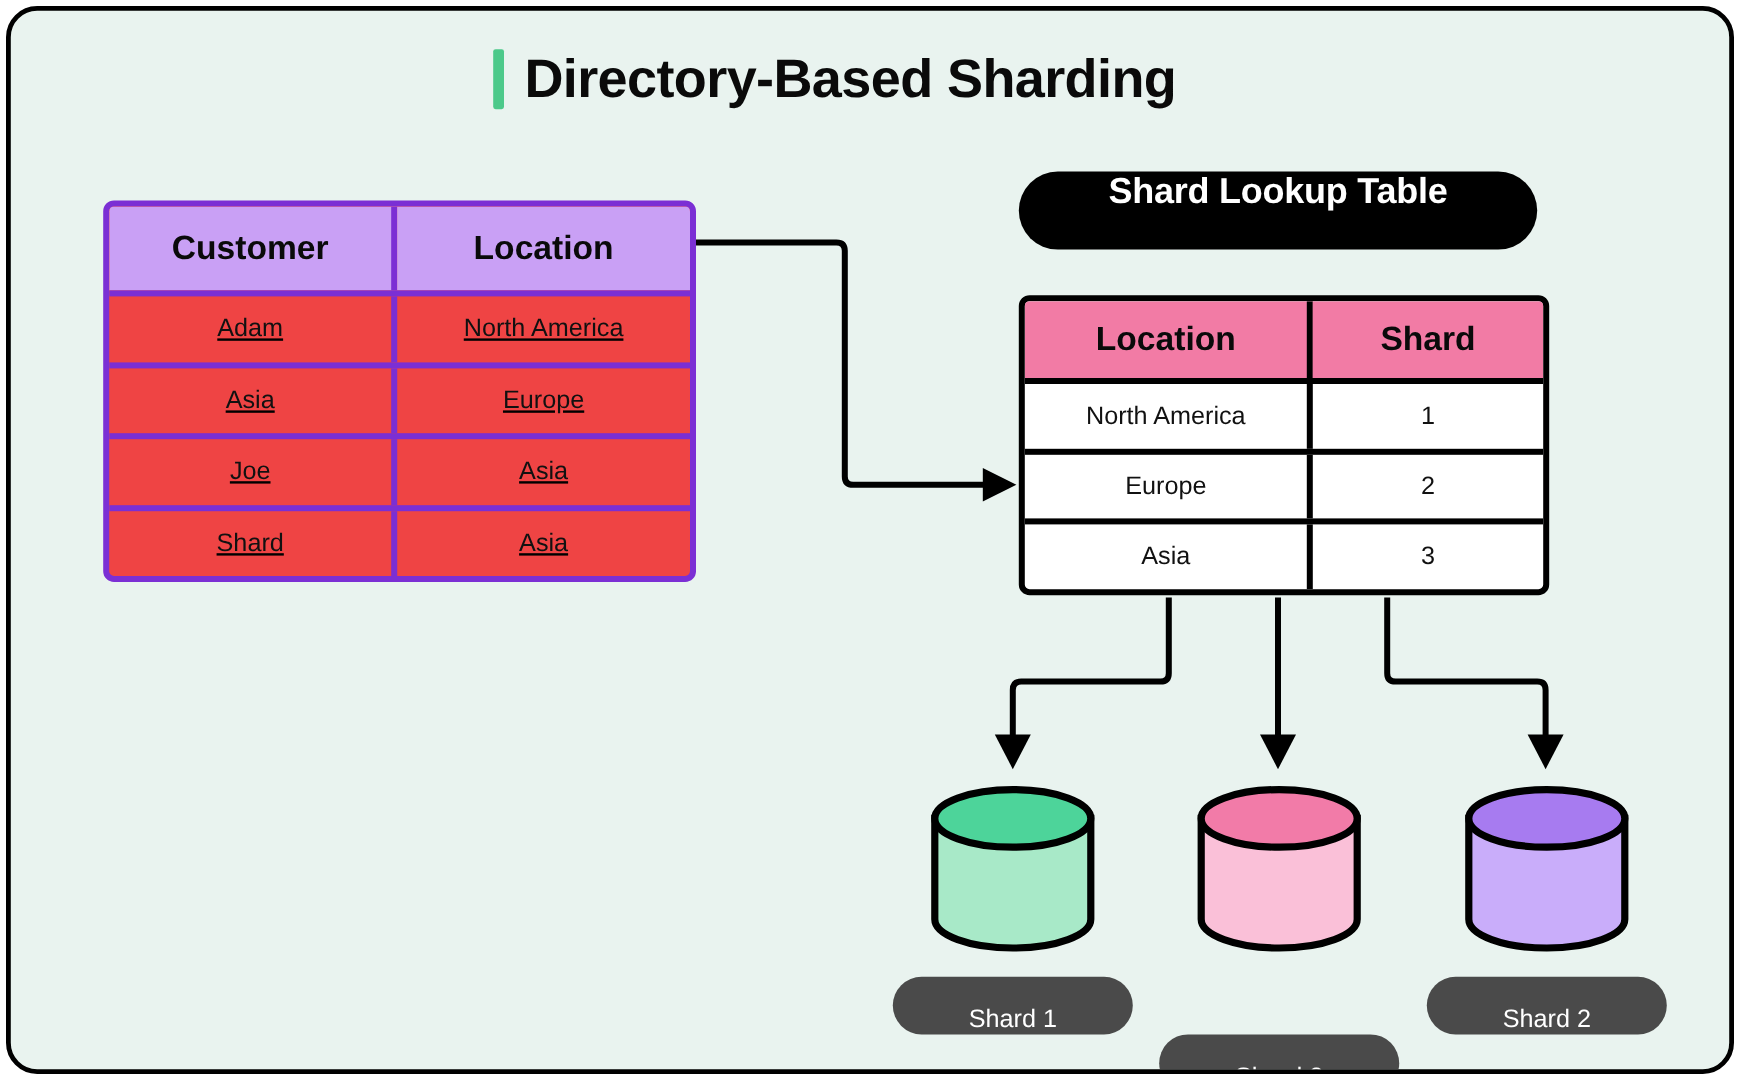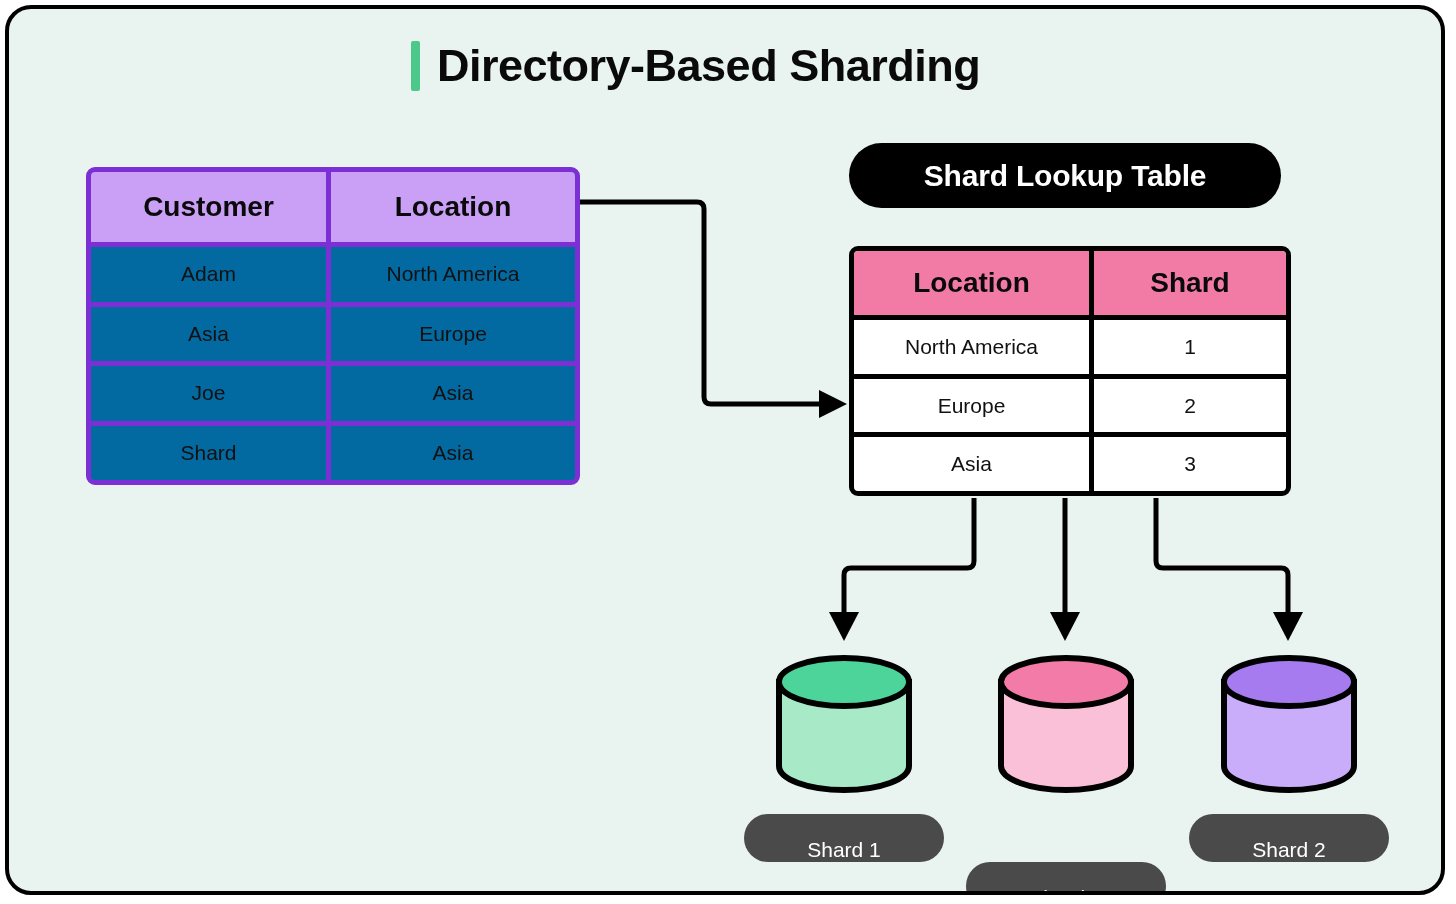--- a/index.html
+++ b/index.html
@@ -78,23 +78,23 @@
   }
 
   
   #customer-table {
     left: 77px;
     top: 158px;
     width: 494px;
     height: 318px;
     border: 5px solid #7b2fd4;
     border-radius: 9px;
-    background: #0369a1;
-  }
-  #customer-table .trow + .trow { border-top: 5px solid #7b2fd4; }
+    background: #ef4444;
+  }
+  #customer-table .trow + .trow { border-top: 5px solid #7b2fd4; text-decoration: underline; }
   #customer-table .tcell { font-size: 21px; color: #111111; }
   #customer-table .tcell.c0 { width: 240px; border-right: 5px solid #7b2fd4; }
   #customer-table .tcell.c1 { flex: 1; }
   #customer-table .hrow .tcell {
     background: #c9a0f5;
     font-size: 28px;
     font-weight: bold;
     color: #0a0a0a;
   }
   #customer-table .hrow { flex: 0 0 70px; }
@@ -102,21 +102,20 @@
   
   #lookup-pill {
     position: absolute;
     left: 840px;
     top: 134px;
     width: 432px;
     height: 65px;
     background: #000000;
     border-radius: 33px;
     display: flex;
-    align-items: center;
     justify-content: center;
   }
   #lookup-pill .pill-text {
     color: #ffffff;
     font-size: 30px;
     font-weight: bold;
     letter-spacing: -0.2px;
   }
 
   

